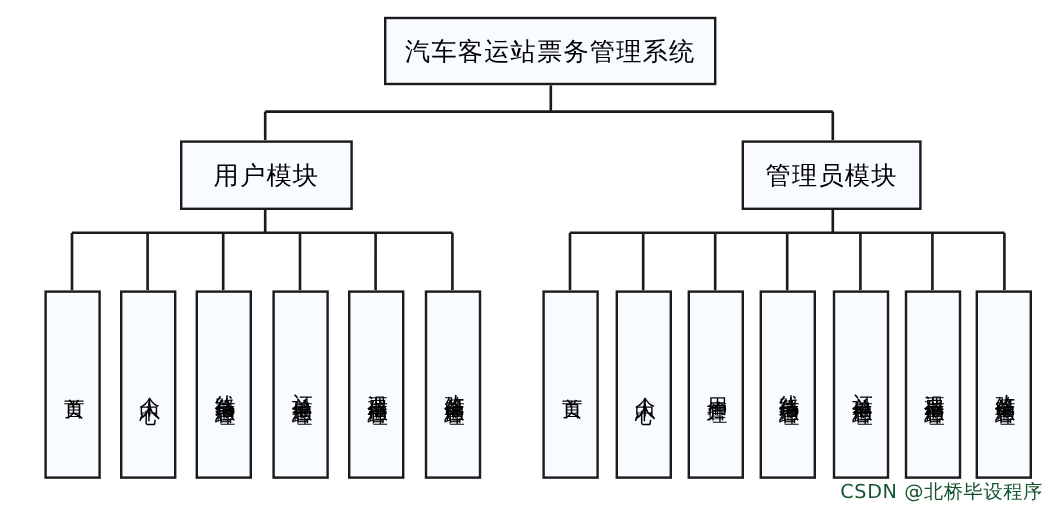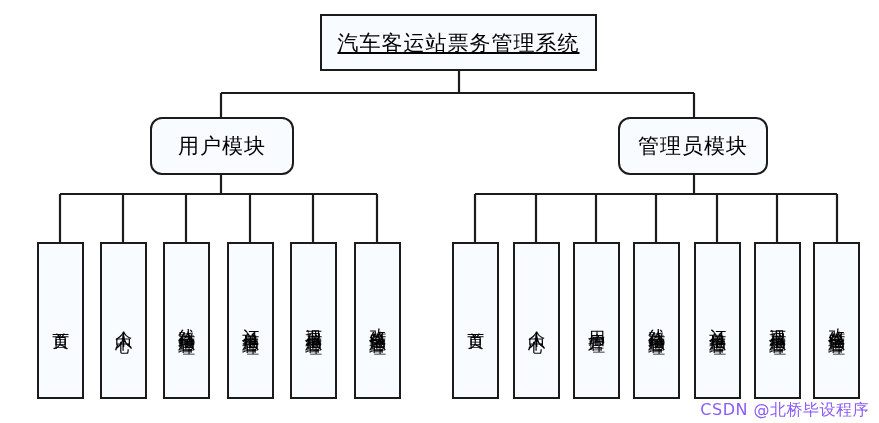--- a/index.html
+++ b/index.html
@@ -24,26 +24,24 @@
     border: 2px solid #1b1b1b;
     background: #f8fbff;
     display: flex;
     align-items: center;
     justify-content: center;
     color: #000000;
   }
   .node-box.root {
     font-size: 21px;
     letter-spacing: 1px;
-    text-decoration: underline;
   }
   .node-box.module {
     font-size: 21px;
     letter-spacing: 1px;
-    border-radius: 12px;
   }
   .node-box.leaf {
     writing-mode: vertical-rl;
     text-orientation: upright;
     font-size: 17px;
     line-height: 1.38;
     letter-spacing: 2px;
     padding: 4px 0;
   }
   .leaf-label {
@@ -56,21 +54,21 @@
     top: 0;
     width: 879px;
     height: 423px;
     pointer-events: none;
   }
   .watermark {
     position: absolute;
     right: 10px;
     bottom: 2px;
     font-size: 16px;
-    color: #8b5cf6;
+    color: #14532d;
     white-space: nowrap;
     letter-spacing: 0.5px;
     user-select: none;
   }
 </style>
 </head>
 <body>
 
 <div id="diagram-canvas">
 

